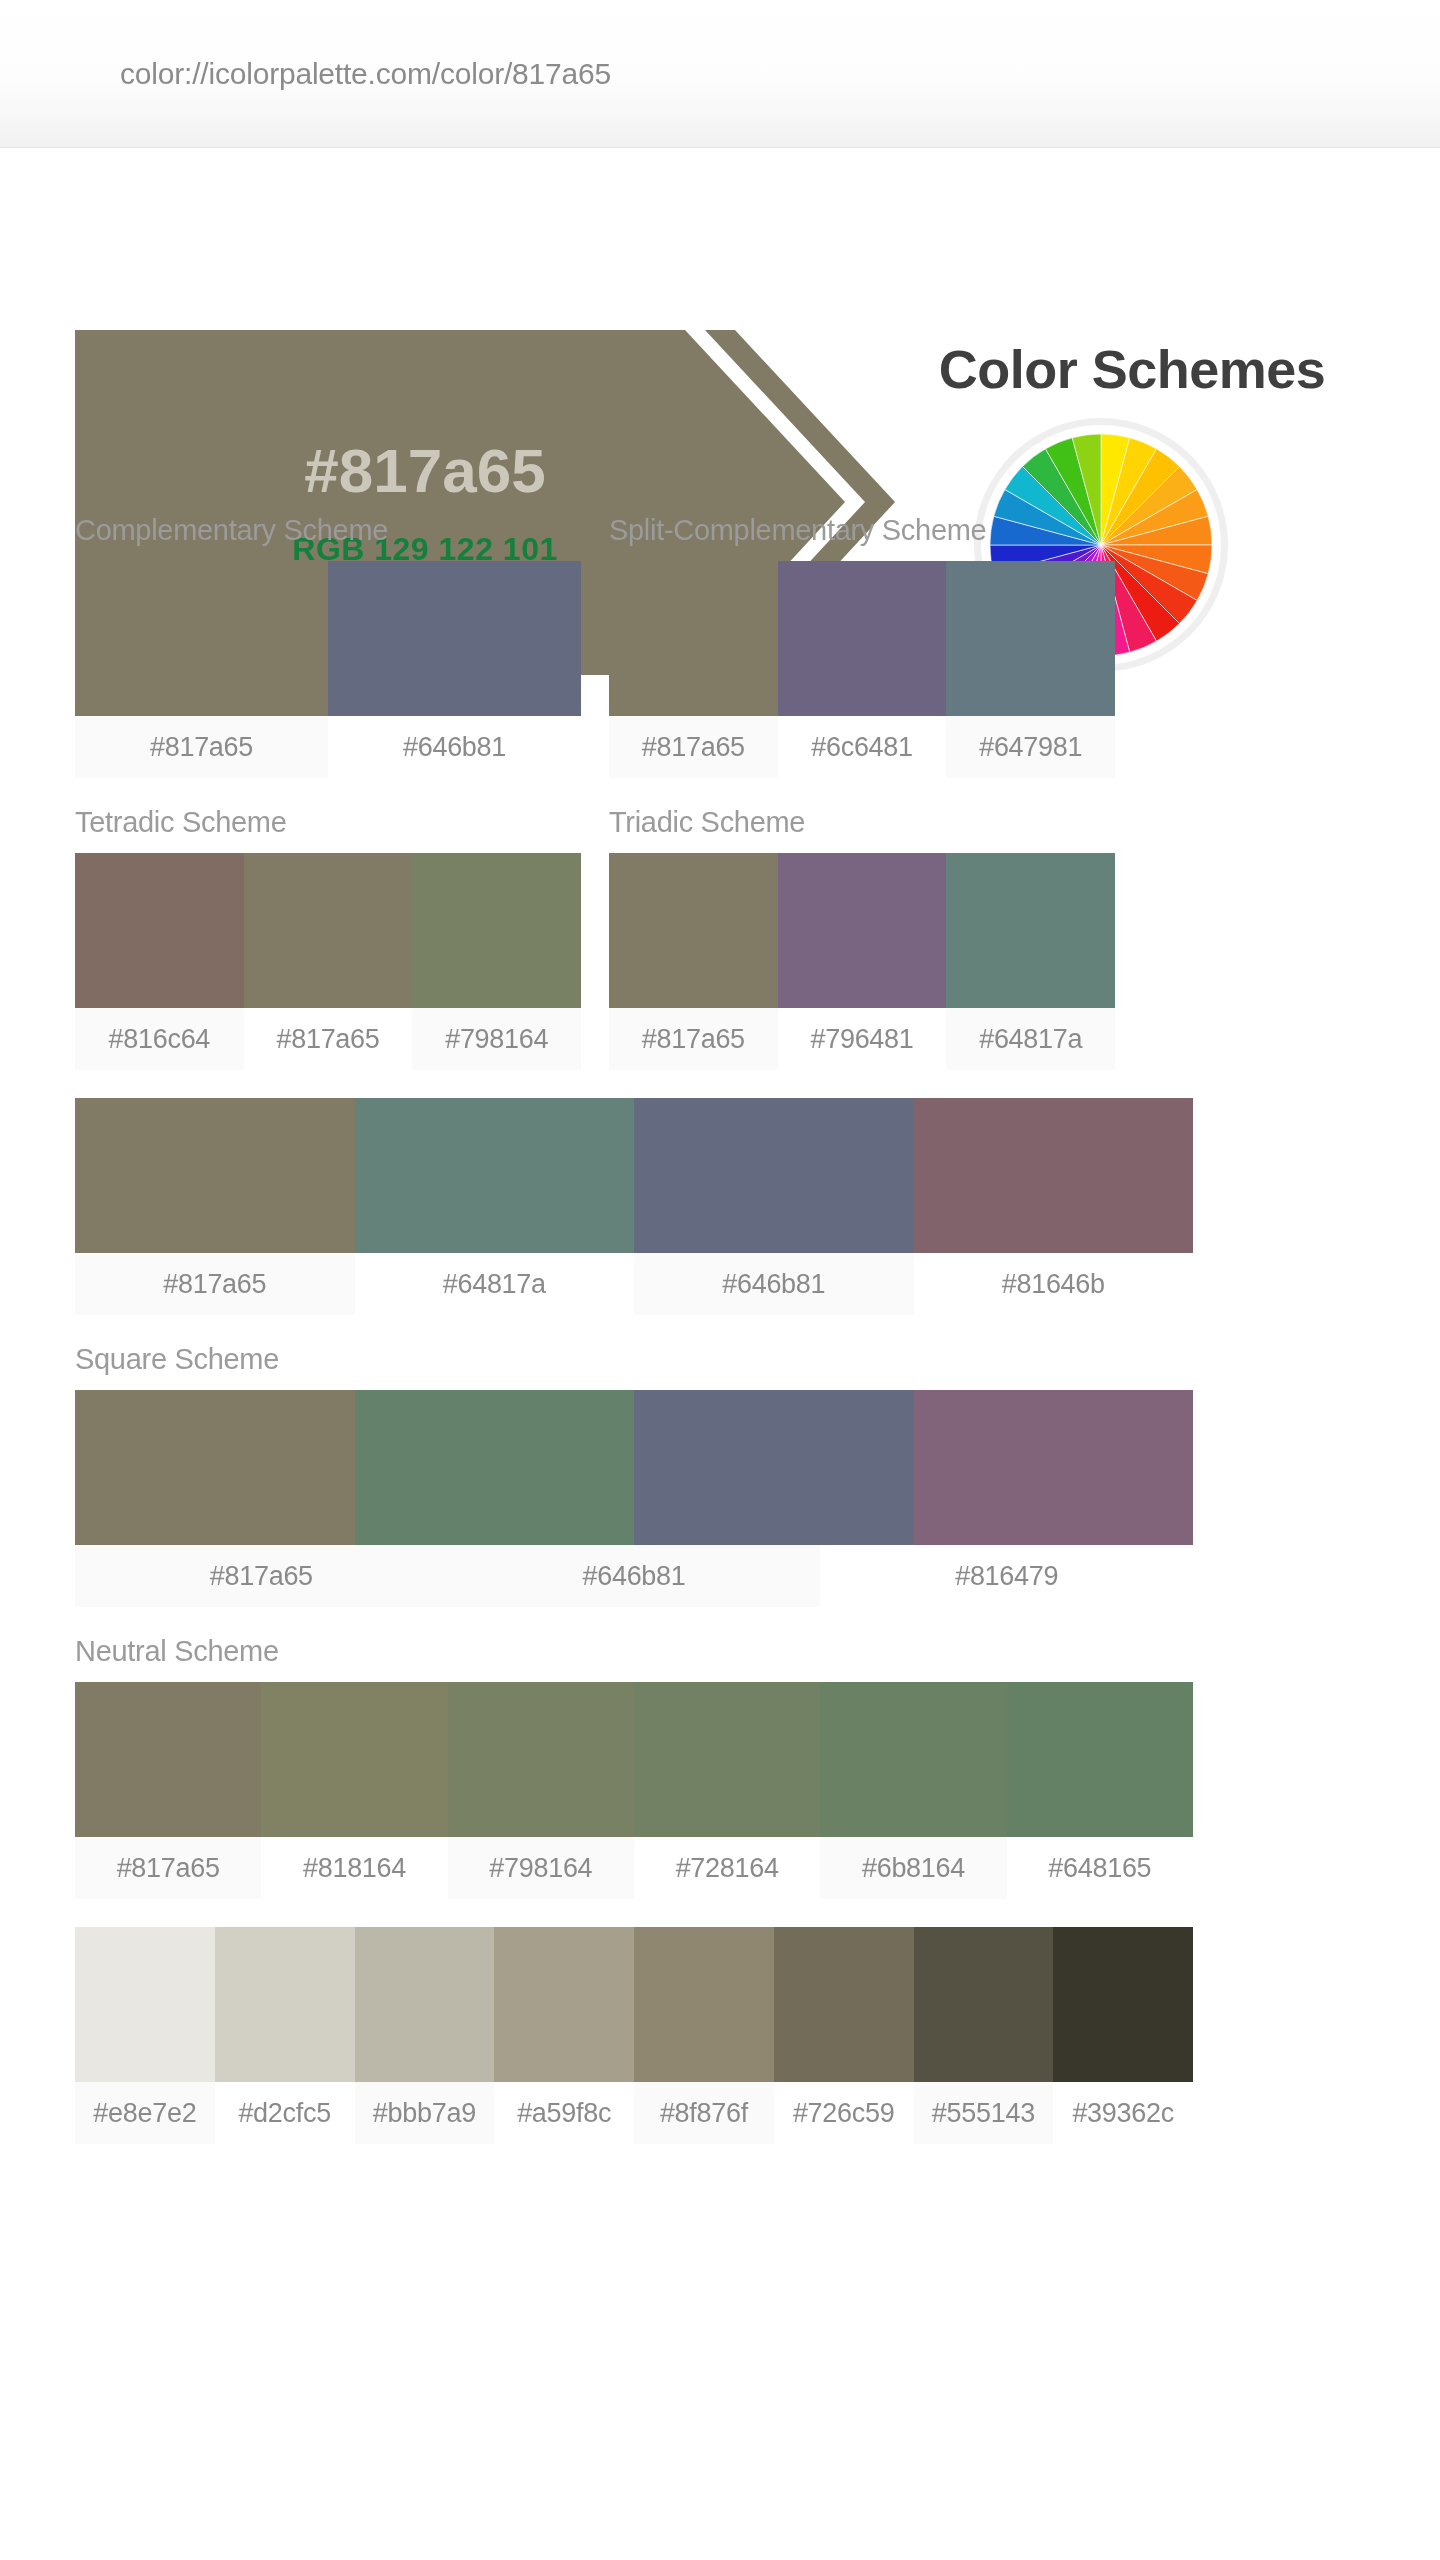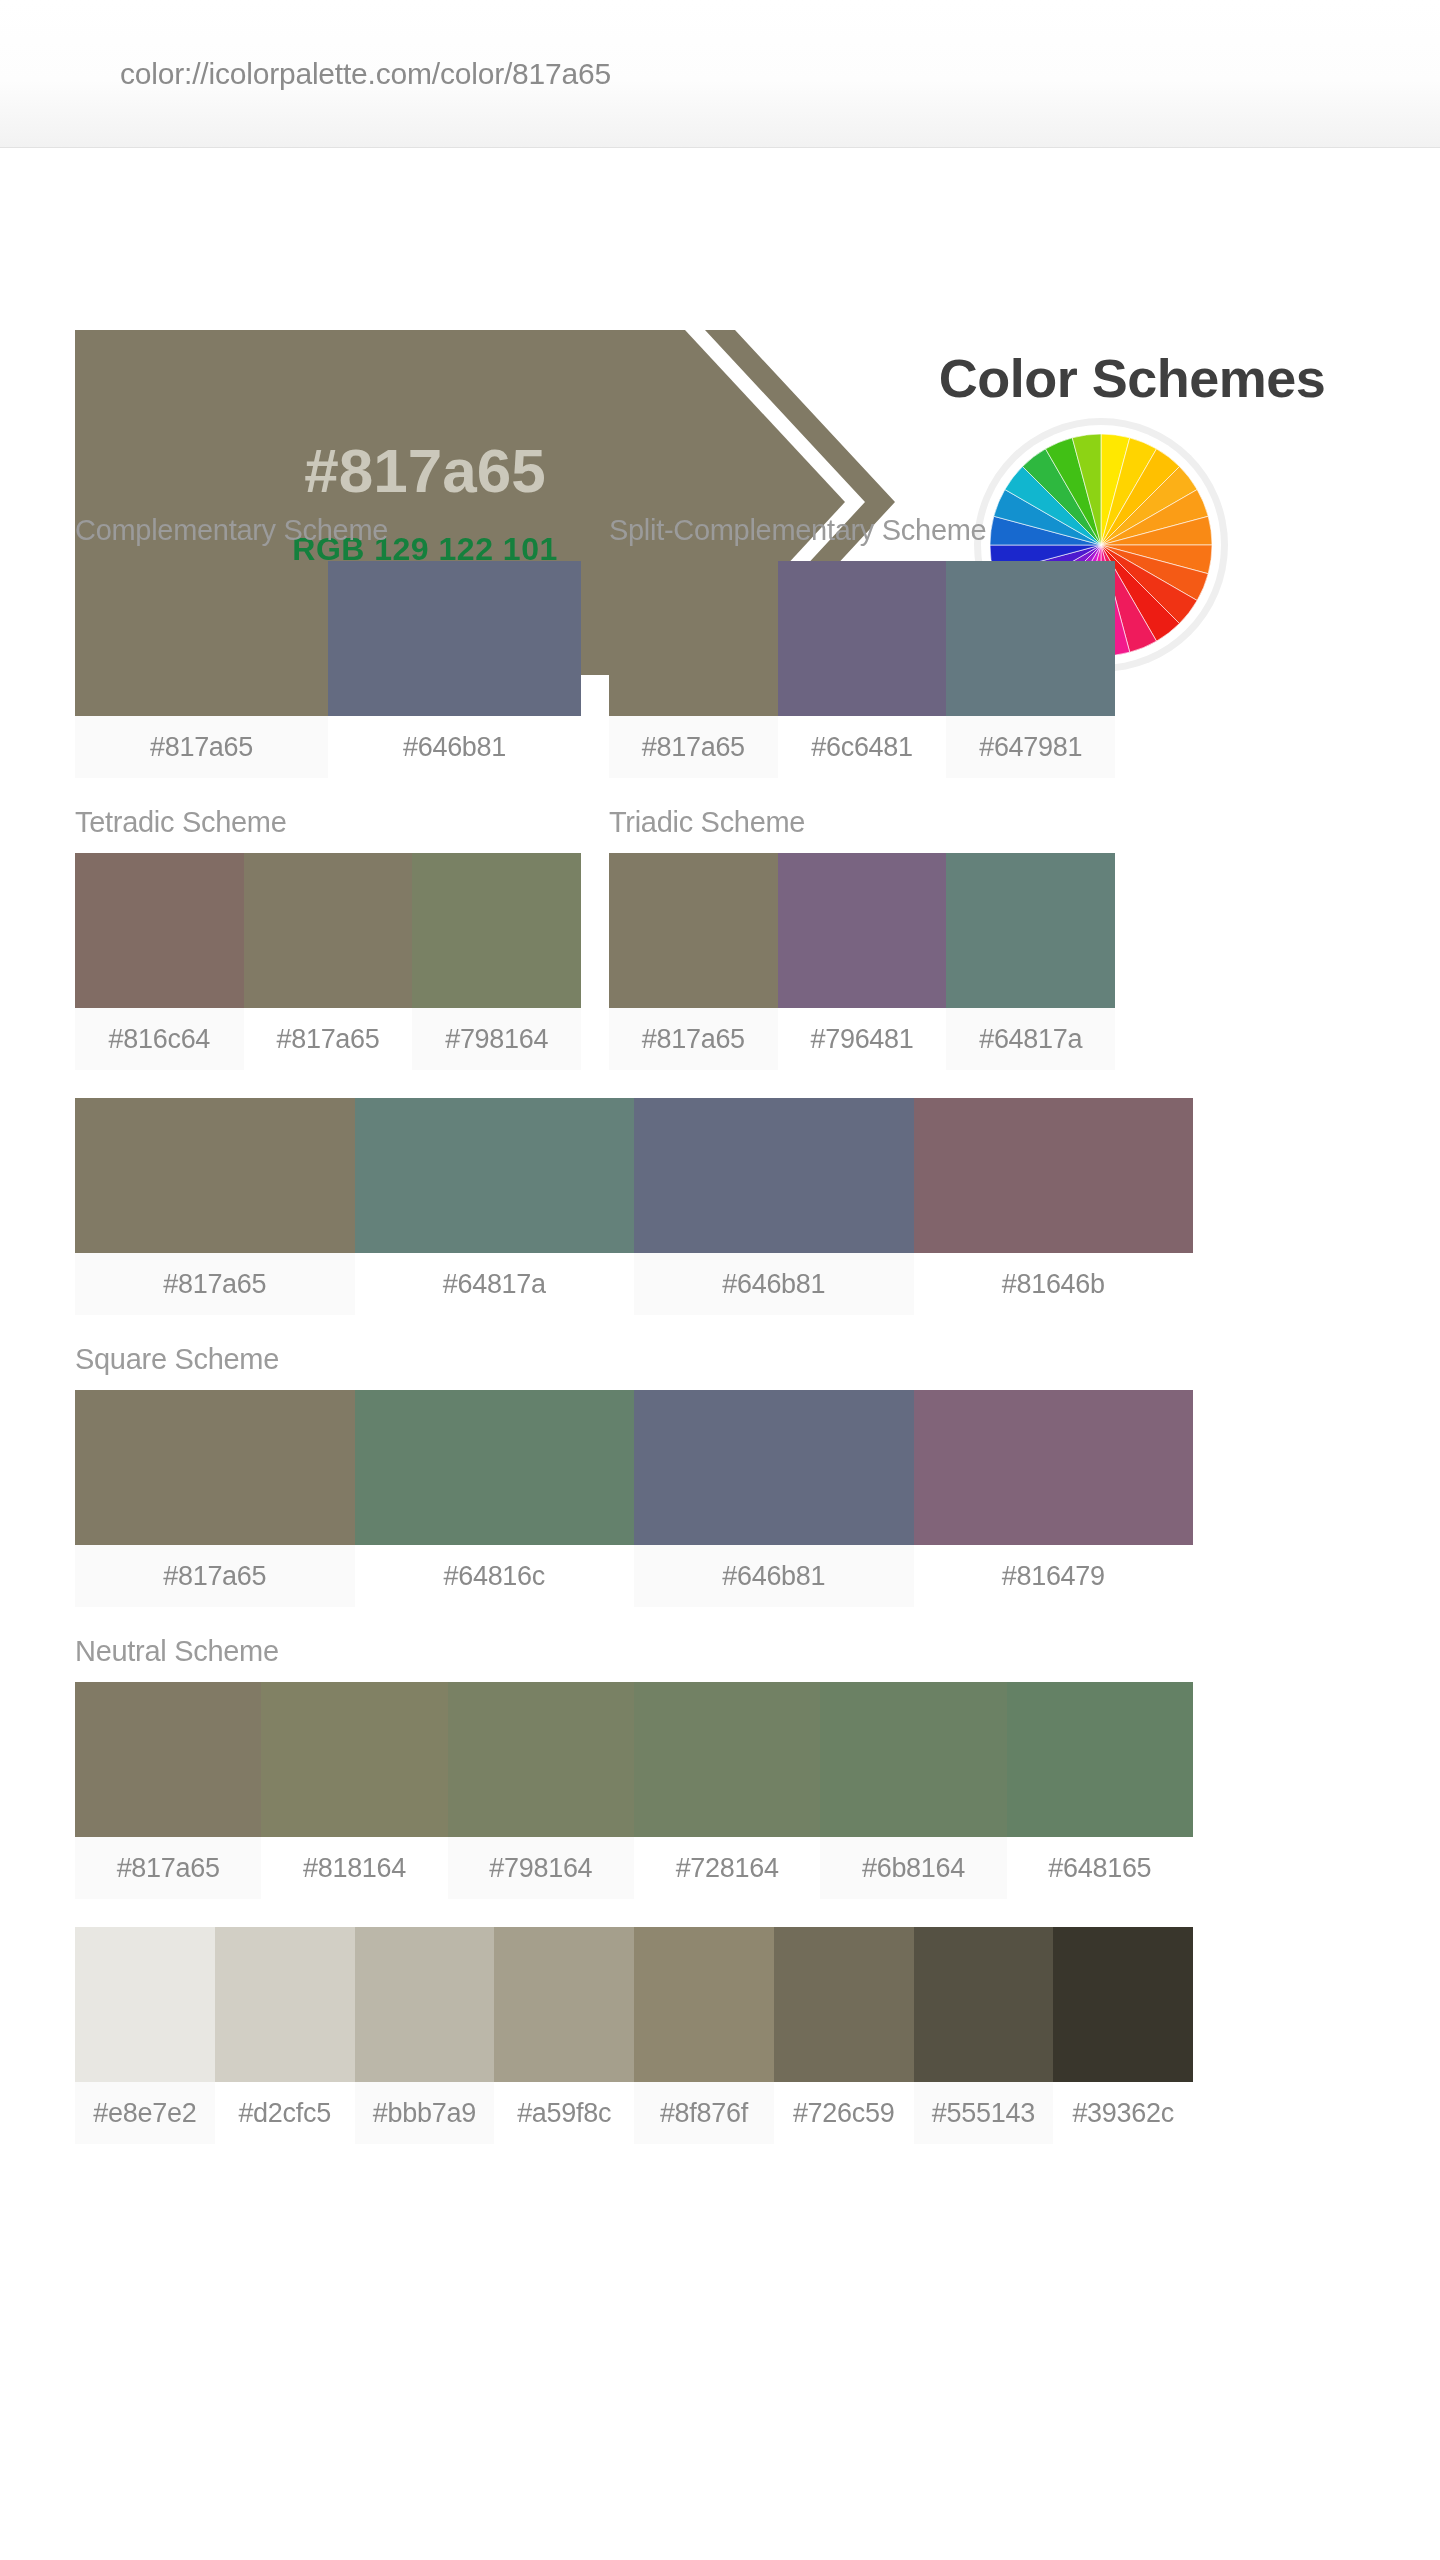--- a/index.html
+++ b/index.html
@@ -76,21 +76,21 @@
   .hero-rgb {
     margin-top: 26px;
     font-size: 32px;
     font-weight: bold;
     color: #cbc8bb;
     letter-spacing: 0.5px;
   }
   .schemes-title {
     position: absolute;
     left: 862px;
-    top: 199px;
+    top: 190px;
     width: 540px;
     text-align: center;
     font-size: 54px;
     font-weight: bold;
     color: #3f3f3f;
     letter-spacing: -0.5px;
   }
   .wheel-wrap {
     position: absolute;
     left: 981px;
@@ -293,21 +293,20 @@
       <div class="scheme-block full">
         <div class="scheme-label">Square Scheme</div>
         <div class="swatch-strip">
           <div class="swatch" style="background: rgb(129, 122, 101);"></div>
           <div class="swatch" style="background: rgb(100, 129, 108);"></div>
           <div class="swatch" style="background: rgb(100, 107, 129);"></div>
           <div class="swatch" style="background: rgb(129, 100, 121);"></div>
         </div>
         <div class="hex-strip">
           <div class="hex-cell alt">#817a65</div>
-          <div class="hex-cell plain">#64816c</div>
           <div class="hex-cell alt">#646b81</div>
           <div class="hex-cell plain">#816479</div>
         </div>
       </div>
     </div>
     <div class="gap-sm"></div>
     <div class="scheme-row">
       <div class="scheme-block full">
         <div class="scheme-label">Neutral Scheme</div>
         <div class="swatch-strip">

